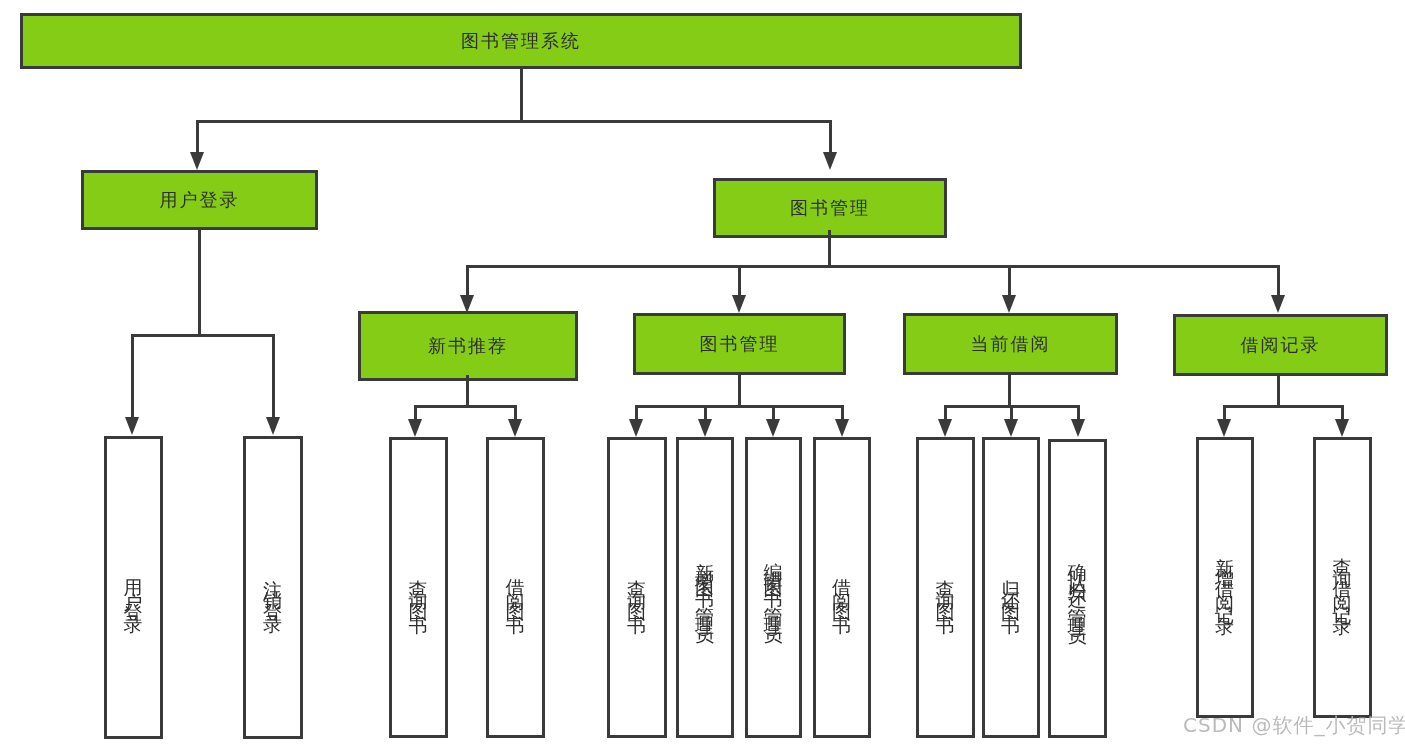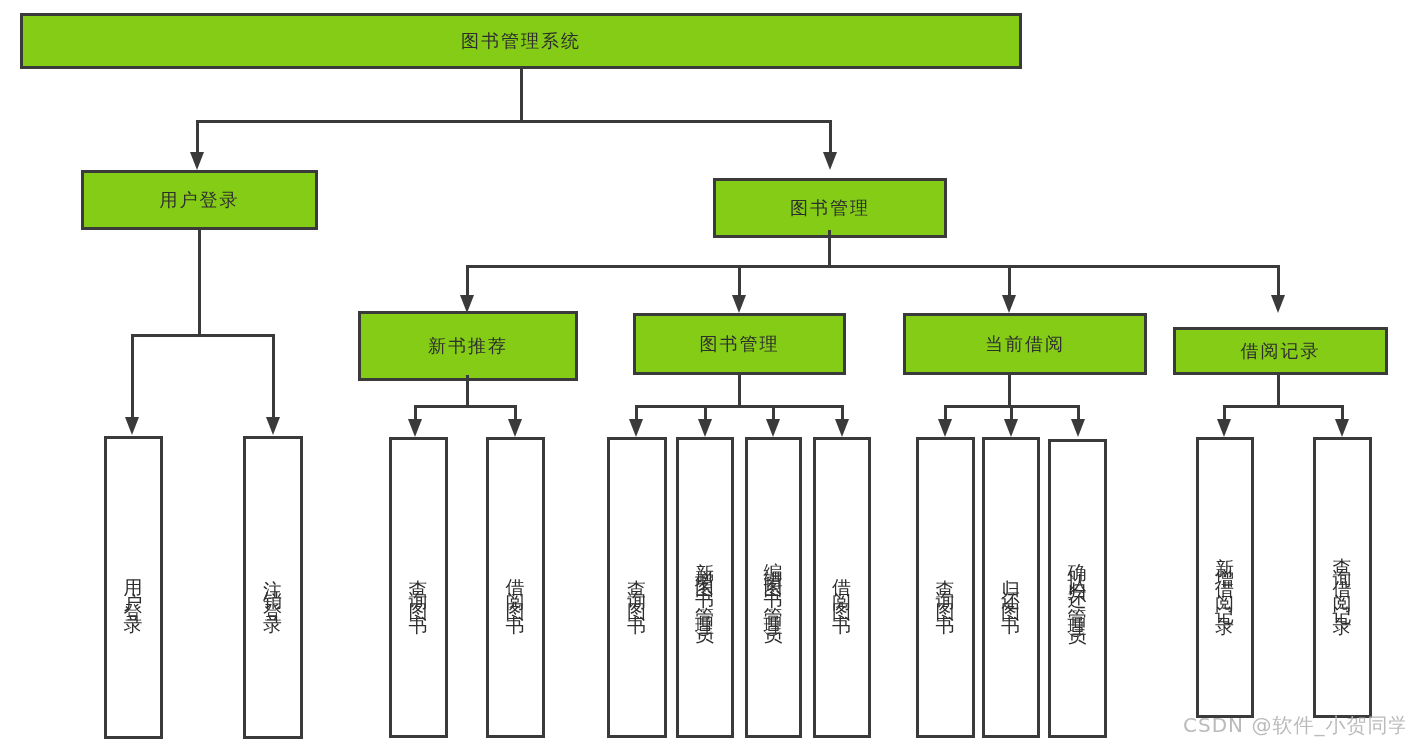--- a/index.html
+++ b/index.html
@@ -83,22 +83,22 @@
   <div class="arrow" style="left:460px; top:295px;"></div>
   <div class="vline" style="left:738px; top:265px; height:31px;"></div>
   <div class="arrow" style="left:732px; top:295px;"></div>
   <div class="vline" style="left:1008px; top:265px; height:31px;"></div>
   <div class="arrow" style="left:1002px; top:295px;"></div>
   <div class="vline" style="left:1277px; top:265px; height:31px;"></div>
   <div class="arrow" style="left:1271px; top:295px;"></div>
 
   <div class="box" style="left:358px; top:303px; width:220px; height:70px;margin-top:8px;">新书推荐</div>
   <div class="box" style="left:633px; top:313px; width:213px; height:62px;">图书管理</div>
-  <div class="box" style="left:903px; top:313px; width:244px; height:62px;">当前借阅</div>
-  <div class="box" style="left:1173px; top:327px; width:215px; height:48px;">借阅记录</div>
+  <div class="box" style="left:903px; top:313px; width:215px; height:62px;">当前借阅</div>
+  <div class="box" style="left:1173px; top:314px; width:215px; height:62px;">借阅记录</div>
 
   <div class="vline" style="left:466px; top:375px; height:31px;"></div>
   <div class="hline" style="left:414px; top:405px; width:103px;"></div>
   <div class="vline" style="left:414px; top:405px; height:15px;"></div>
   <div class="arrow" style="left:408px; top:419px;"></div>
   <div class="vline" style="left:514px; top:405px; height:15px;"></div>
   <div class="arrow" style="left:508px; top:419px;"></div>
 
   <div class="vline" style="left:738px; top:375px; height:31px;"></div>
   <div class="hline" style="left:635px; top:405px; width:209px;"></div>

